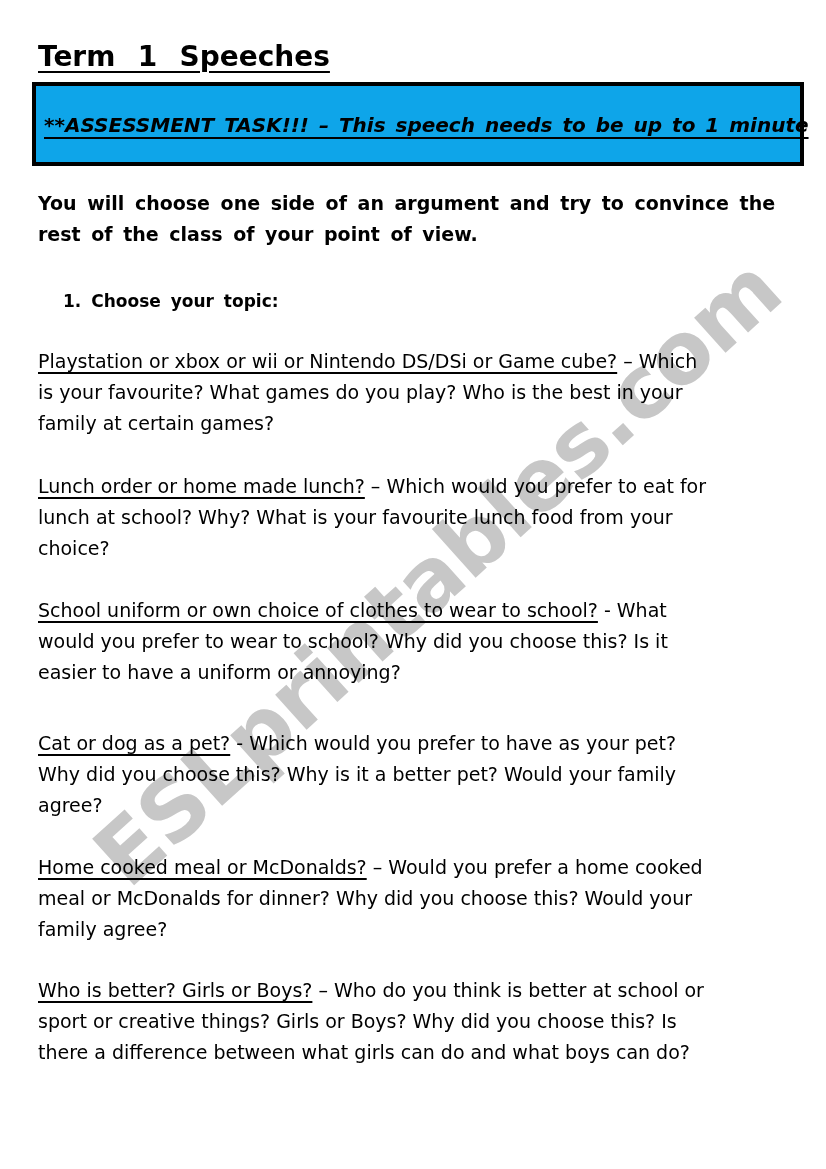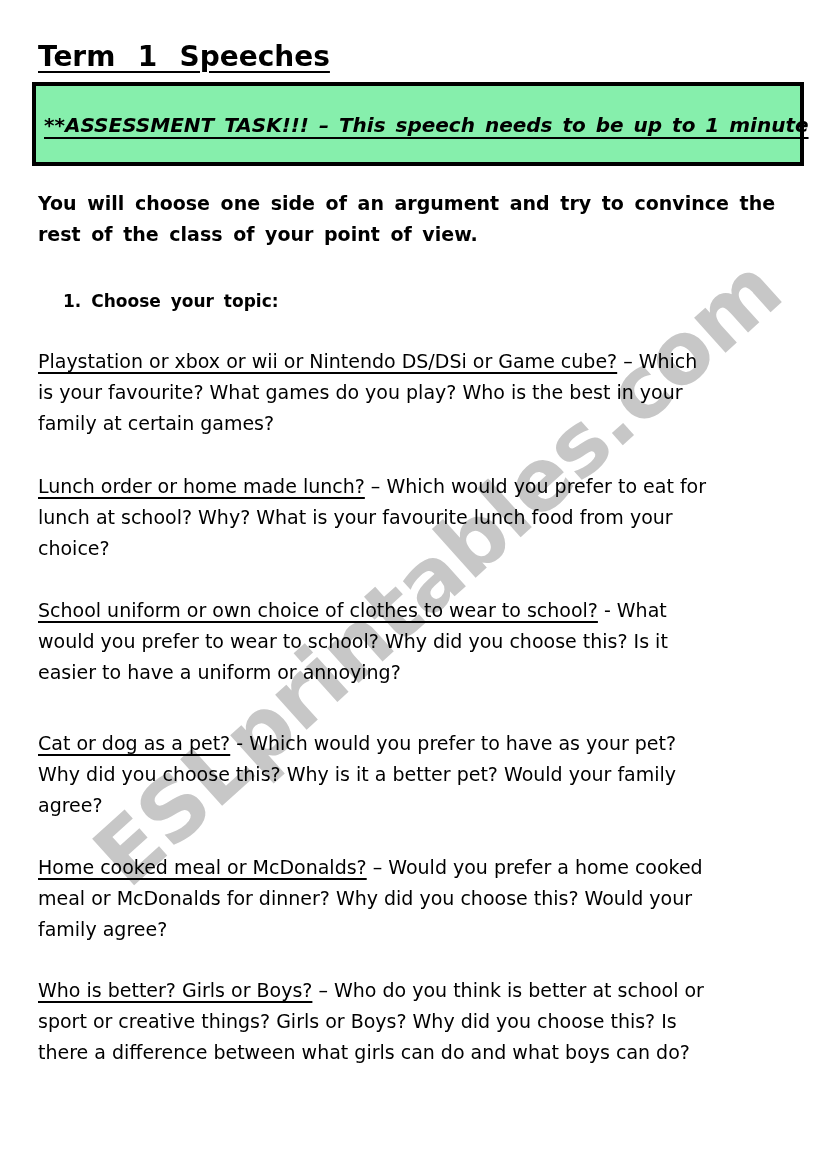--- a/index.html
+++ b/index.html
@@ -38,21 +38,21 @@
     font-weight: bold;
     text-decoration: underline;
     text-underline-offset: 5px;
     text-decoration-thickness: 2px;
     word-spacing: 0.45em;
   }
   .task-box {
     margin: 6px -6px 0 -6px;
     border: 4px solid #000000;
     padding: 24px 8px 22px 8px;
-    background: #86efac;
+    background: #0ea5e9;
   }
   .task-text {
     font-size: 20px;
     line-height: 30px;
     font-weight: bold;
     font-style: italic;
     text-decoration: underline;
     text-underline-offset: 5px;
     text-decoration-thickness: 2px;
     white-space: nowrap;

